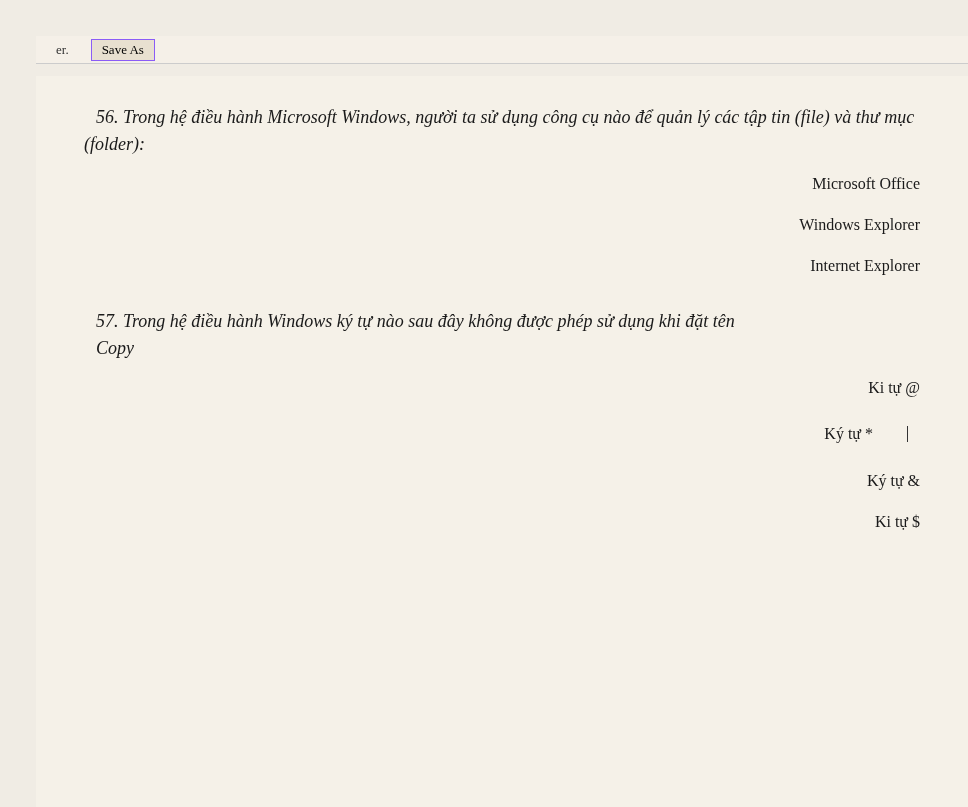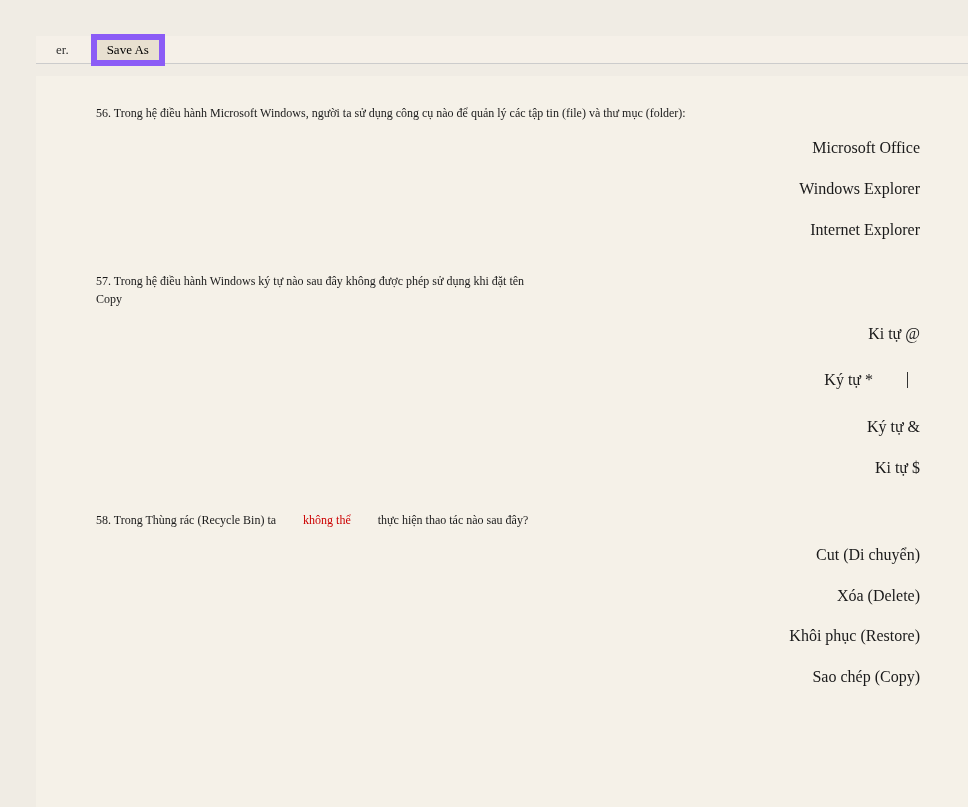--- a/index.html
+++ b/index.html
@@ -29,42 +29,43 @@
     }
 
     .top-bar-label {
       font-size: 13px;
       color: #333;
       margin-right: 10px;
     }
 
     .save-as-btn {
       background-color: #e8e0d0;
-      border: 6px solid #8b5cf6;
+      border: 1px solid #8b5cf6;
       padding: 2px 10px;
       font-size: 13px;
       cursor: pointer;
       font-family: 'Times New Roman', Times, serif;
     }
 
     .content {
       padding: 16px 24px;
       background-color: #f5f1e8;
       min-height: 779px;
     }
 
     .question-block {
       margin-bottom: 28px;
     }
 
     .question-text {
-      font-size: 12px;
+      font-size: 18px;
       line-height: 1.5;
       margin-bottom: 10px;
       color: #1a1a1a;
+      font-style: italic;
     }
 
     .options-list {
       padding-left: 60px;
       list-style: none;
       text-align: right;
     }
 
     .options-list li {
       font-size: 16px;
@@ -116,25 +117,14 @@
       <span>Copy</span>
     </div>
     <ul class="options-list">
       <li>Ki tự @</li>
       <li>Ký tự *&nbsp;&nbsp;&nbsp;&nbsp;&nbsp;&nbsp;&nbsp;&nbsp;<span class="cursor-caret"></span></li>
       <li>Ký tự &amp;</li>
       <li>Ki tự $</li>
     </ul>
   </div>
 
-  <div class="question-block">
-    <div class="question-text">
-      <span>58. Trong Thùng rác (Recycle Bin) ta </span><span class="highlight-red">không thể</span><span> thực hiện thao tác nào sau đây?</span>
-    </div>
-    <ul class="options-list">
-      <li>Cut (Di chuyển)</li>
-      <li>Xóa (Delete)</li>
-      <li>Khôi phục (Restore)</li>
-      <li>Sao chép (Copy)</li>
-    </ul>
-  </div>
 
 </div>
 
 </body></html>

